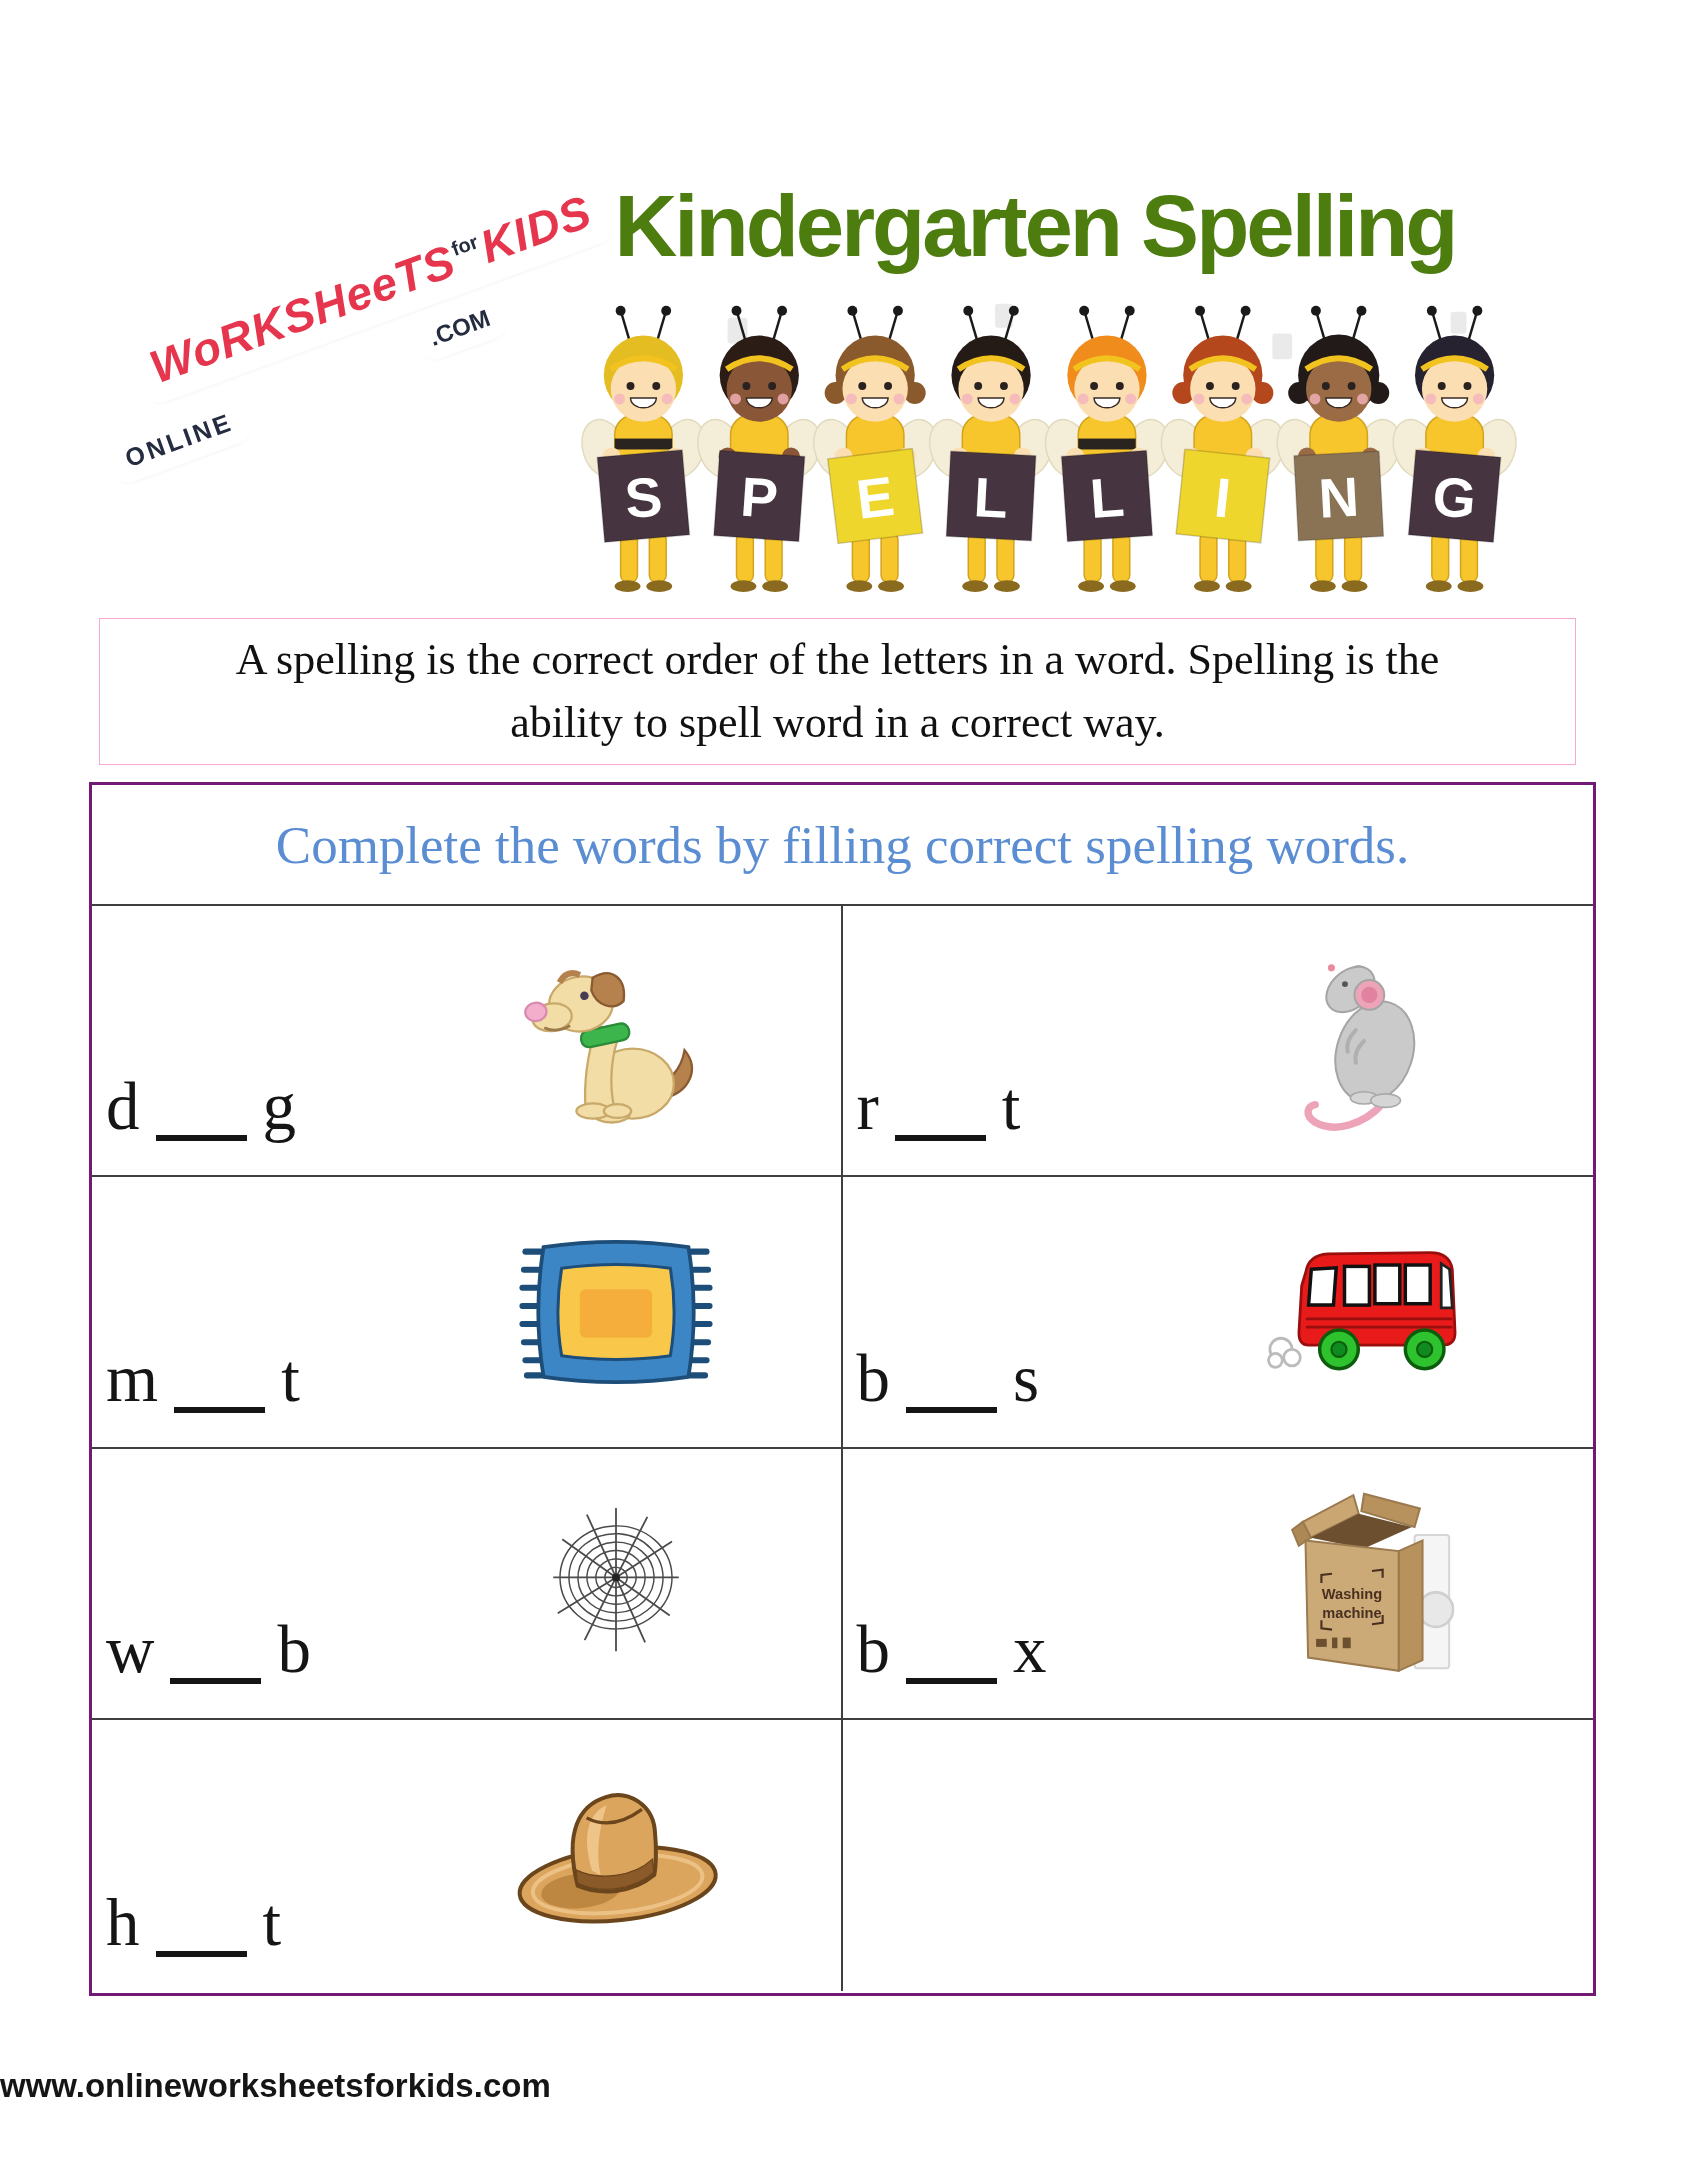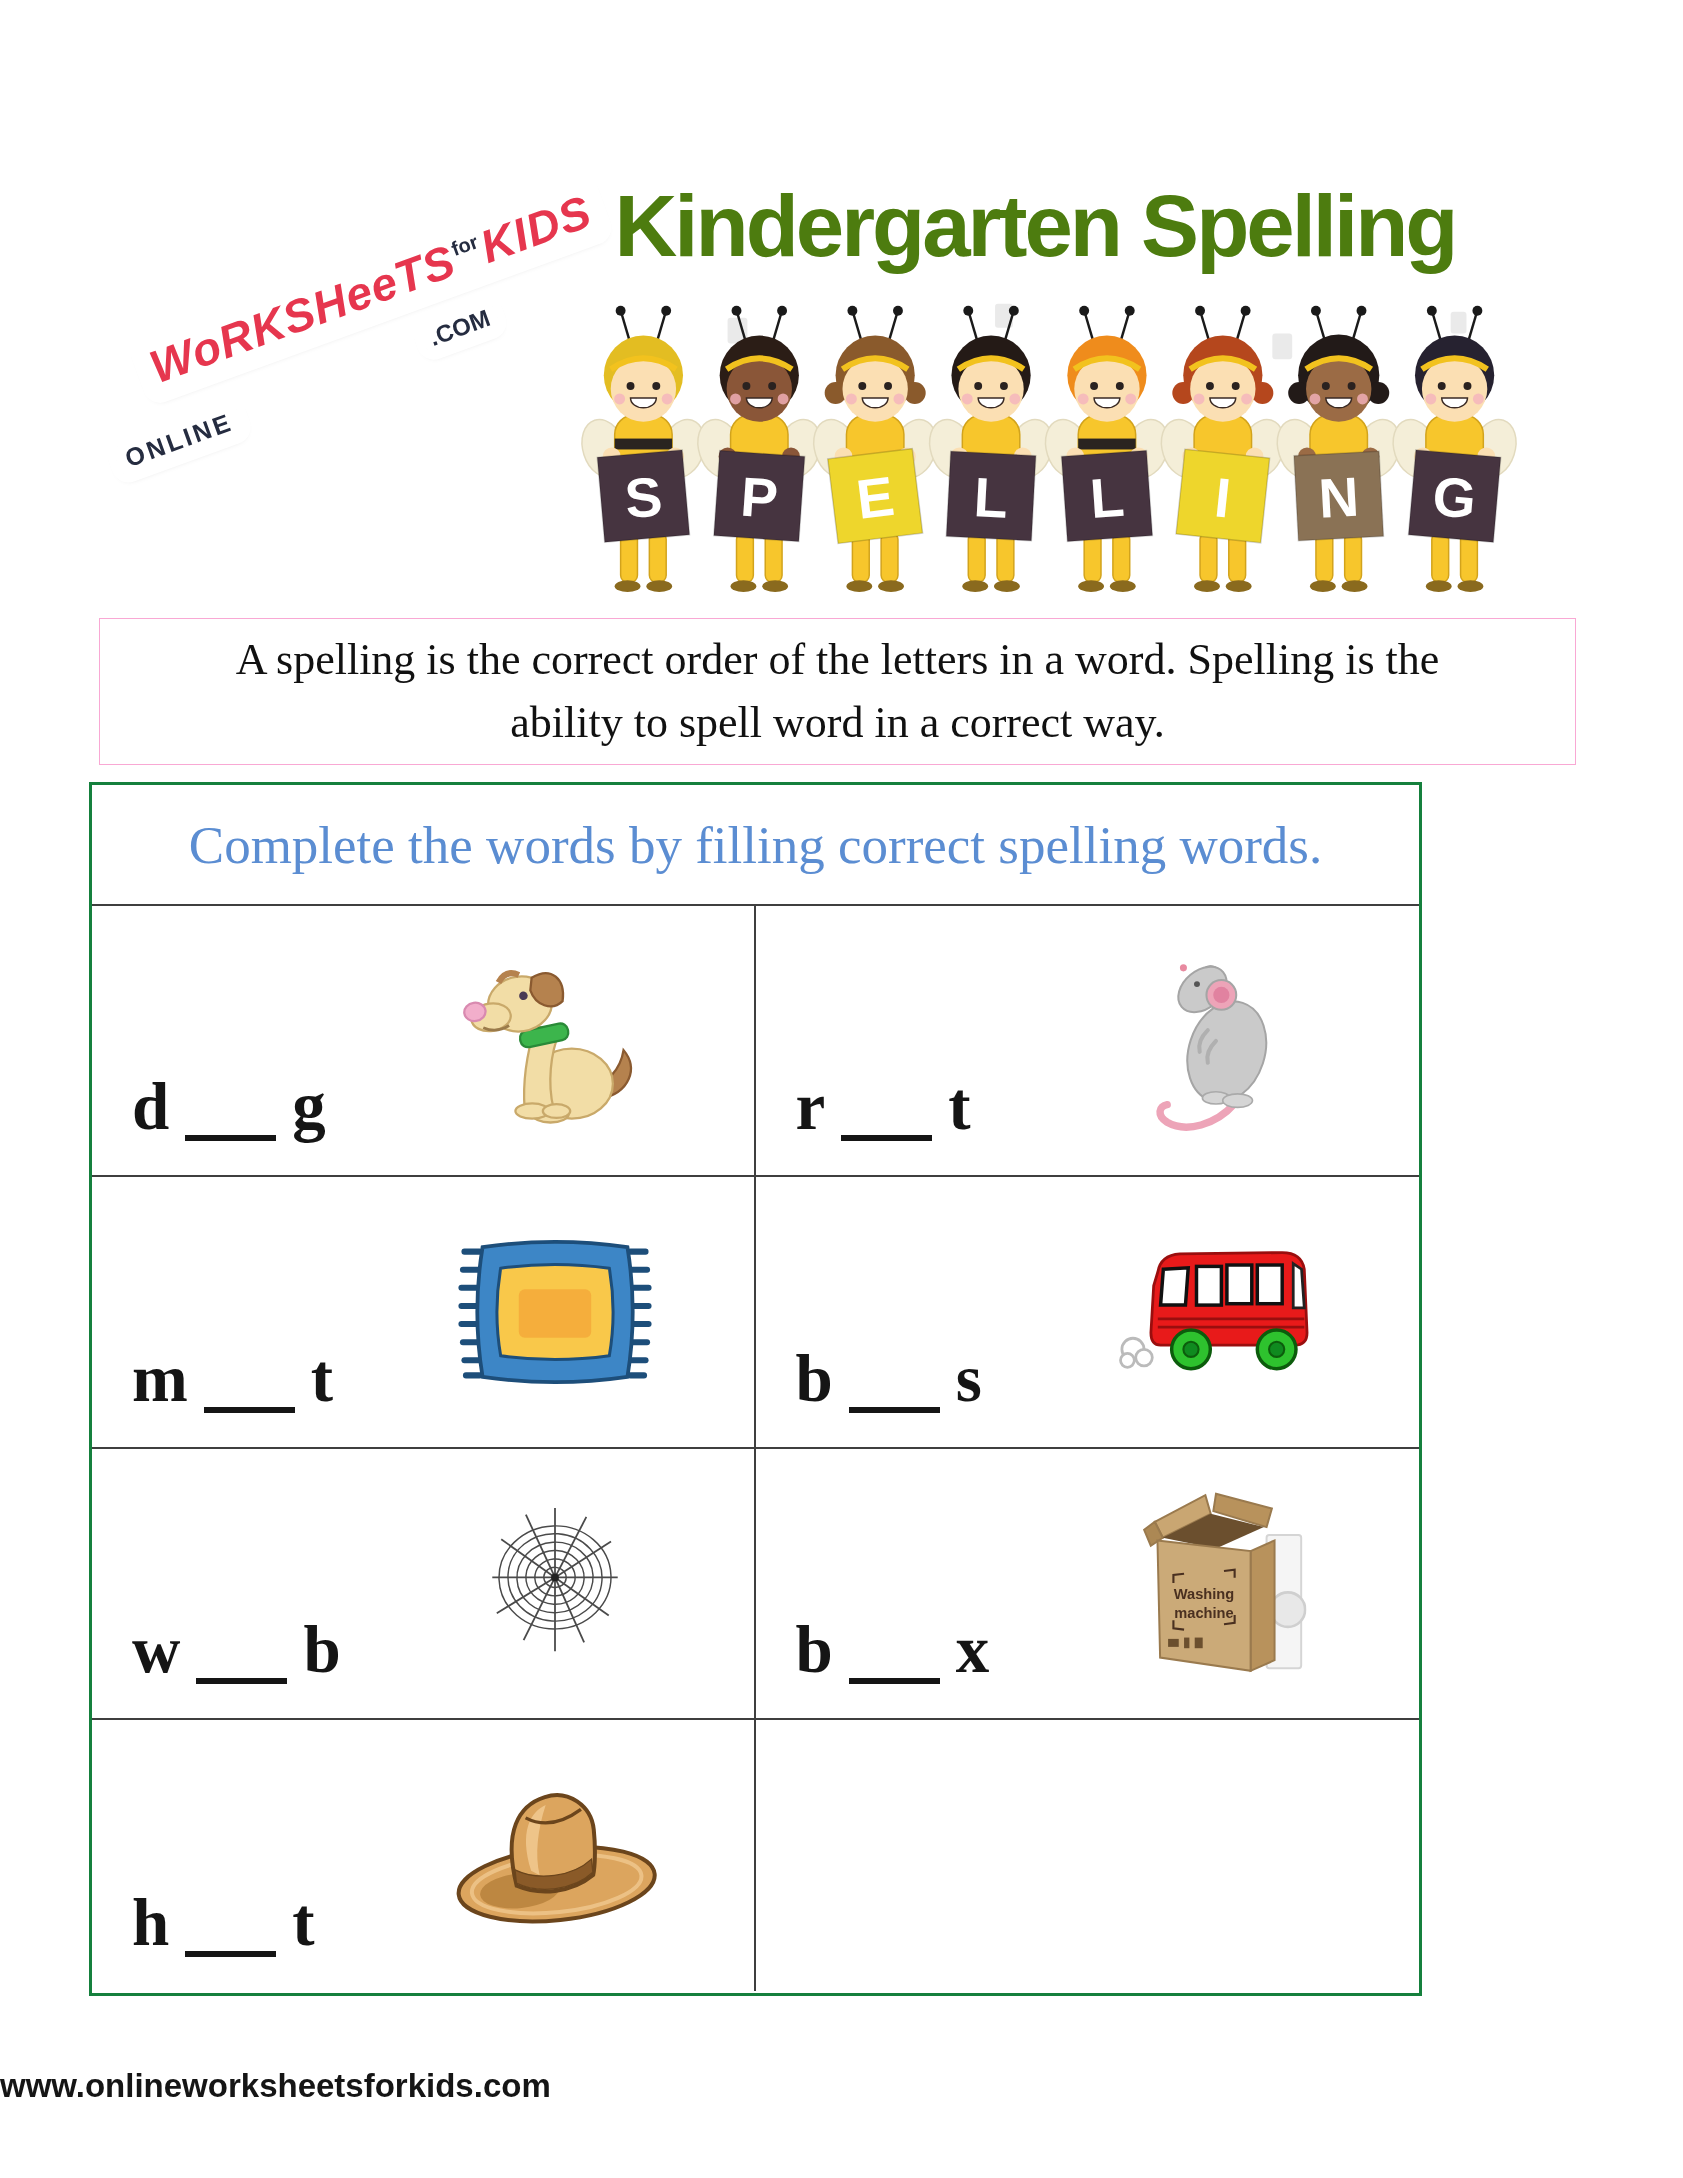--- a/index.html
+++ b/index.html
@@ -32,34 +32,34 @@
   
   .def-box{
     position:absolute;left:99px;top:618px;width:1477px;height:147px;
     border:1px solid #f9a8d4;box-sizing:border-box;
     display:flex;flex-direction:column;justify-content:center;align-items:center;
     font-size:44px;color:#111;line-height:1.42;text-align:center;
   }
 
   
   .ws-table{
-    position:absolute;left:89px;top:782px;width:1333px;height:1214px;
-    border:3px solid #15803d;box-sizing:border-box;background:#fff;
+    position:absolute;left:89px;top:782px;width:1507px;height:1214px;
+    border:3px solid #701a75;box-sizing:border-box;background:#fff;
   }
   .ws-header{
     height:121px;border-bottom:2px solid #3f3f3f;box-sizing:border-box;
     display:flex;align-items:center;justify-content:center;
     font-size:53px;color:#5b8dd2;
   }
   .ws-grid{display:grid;grid-template-columns:1fr 1fr;grid-template-rows:repeat(4,1fr);
     height:1085px;}
   .cell{position:relative;box-sizing:border-box;}
   .cell:nth-child(odd){border-right:2px solid #3f3f3f;}
   .cell:nth-child(-n+6){border-bottom:2px solid #3f3f3f;}
-  .prompt{position:absolute;left:40px;bottom:30px;font-size:67px;color:#151515;white-space:nowrap;font-weight:bold;}
+  .prompt{position:absolute;left:14px;bottom:30px;font-size:67px;color:#151515;white-space:nowrap;}
   .prompt .blank{display:inline-block;width:91px;height:6px;background:#151515;
     vertical-align:-12px;margin:0 16px;}
   .pic{position:absolute;left:70%;top:50%;transform:translate(-50%,-50%);line-height:0;}
 
   
   .footer-url{position:absolute;left:0;top:2067px;width:100%;
     font-family:"Liberation Sans",sans-serif;font-weight:700;font-size:33px;color:#151515;}
 
   
   .ant{stroke:#1a1a1a;stroke-width:2.5;fill:none}

